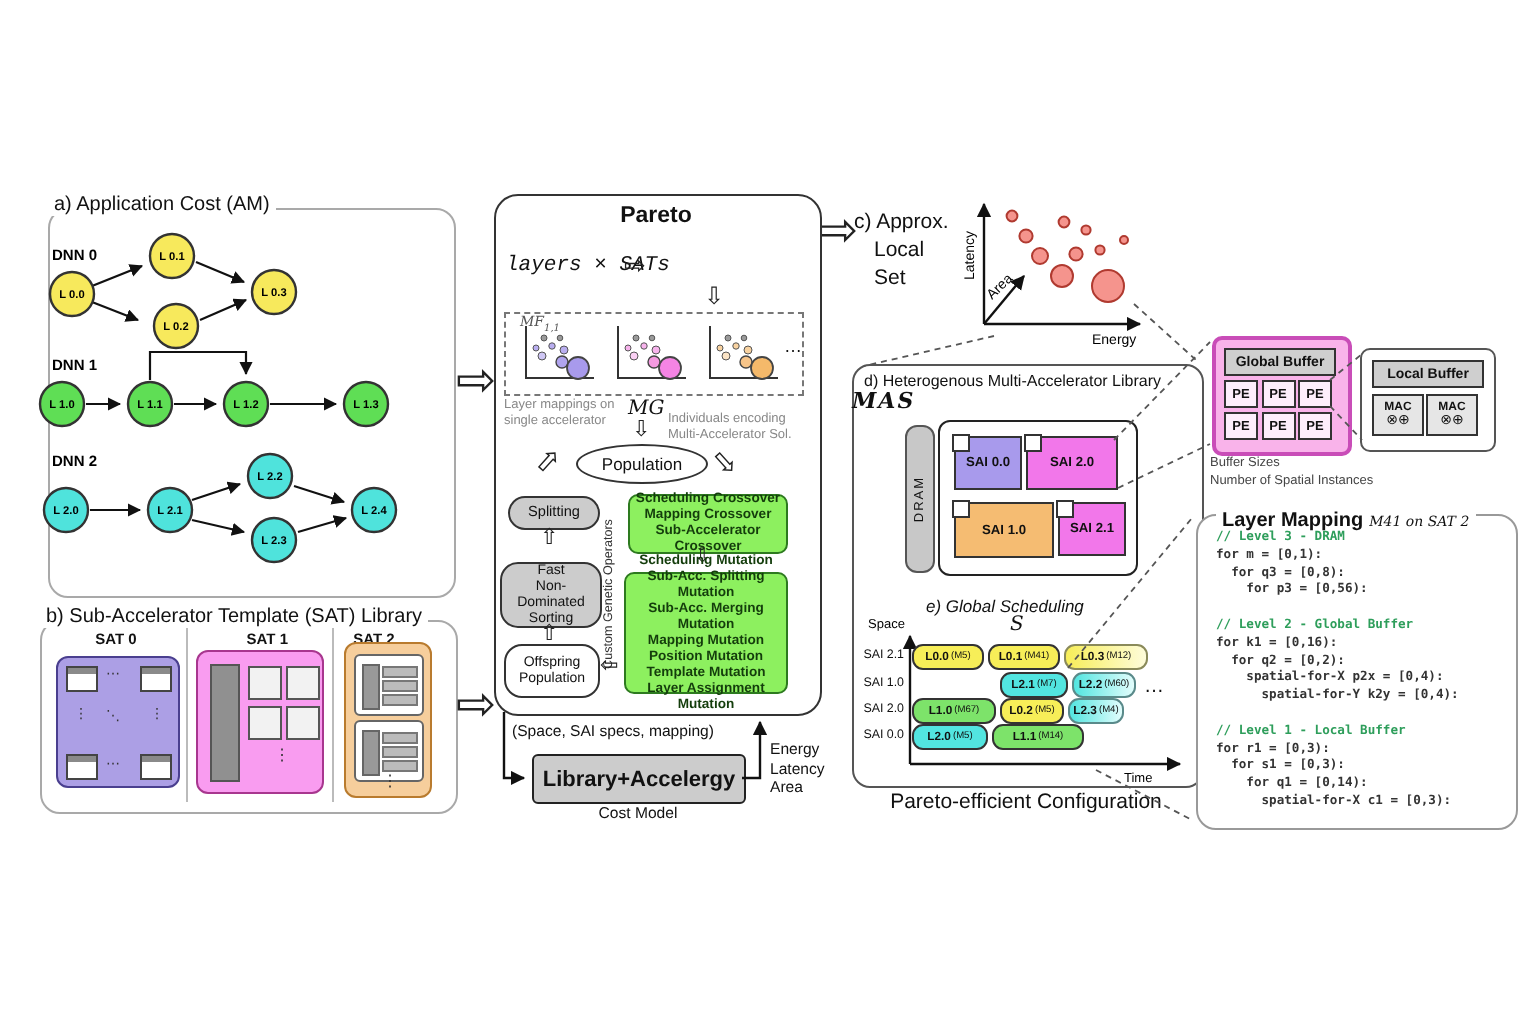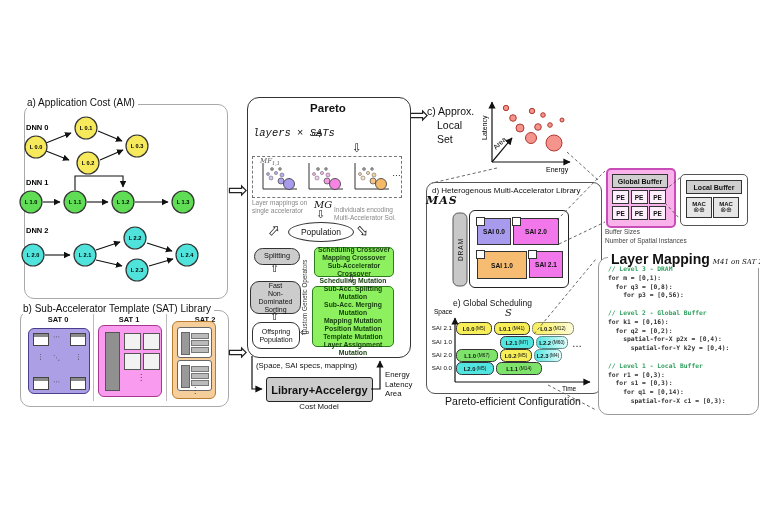--- a/index.html
+++ b/index.html
@@ -56,21 +56,21 @@
           justify-content:center;font-size:7px;font-weight:bold;}
   .pe{position:absolute;width:15px;height:12px;background:#fdeefb;border:1.2px solid #333;
       display:flex;align-items:center;justify-content:center;font-size:6.5px;font-weight:bold;}
   .mac{position:absolute;width:24px;height:19px;background:#e6e6e6;border:1.2px solid #333;
        display:flex;flex-direction:column;align-items:center;justify-content:center;line-height:1;}
   .mac .ml{font-size:6px;font-weight:bold;}
   .mac .ms{font-size:7px;font-family:"DejaVu Sans",sans-serif;}
   .bufcap{position:absolute;font-size:6.5px;color:#444;white-space:nowrap;}
   .codebox{position:absolute;border:1.3px solid #999;border-radius:10px;background:#fff;}
   .codehdr{position:absolute;background:#fff;padding:0 3px;white-space:nowrap;}
-  .codehdr .t{font-size:14px;font-weight:bold;text-align:center;}
+  .codehdr .t{font-size:10px;font-weight:bold;text-align:center;}
   .codehdr .s{font-size:7px;font-family:"DejaVu Serif",serif;font-style:italic;margin-left:3px;}
   .code-line{white-space:pre;font-family:"DejaVu Sans Mono",monospace;font-size:6.3px;
              line-height:8.8px;color:#333;font-weight:bold;}
   .code-line.comment{color:#2e9e5b;}
   .divider{position:absolute;width:1px;background:#bbb;}
   svg{position:absolute;overflow:visible;}
   svg text{font-family:"Liberation Sans",sans-serif;}
 </style>
 </head>
 <body>
@@ -142,22 +142,22 @@
       <text x="117" y="136" font-size="5.6" font-weight="bold" text-anchor="middle">L 2.2</text>
       <text x="119" y="168" font-size="5.6" font-weight="bold" text-anchor="middle">L 2.3</text>
       <text x="169" y="153" font-size="5.6" font-weight="bold" text-anchor="middle">L 2.4</text>
     </g>
   </svg>
 
   <div class="panelborder" style="left:20px;top:310px;width:207px;height:95px;"></div>
   <span class="chip" style="left:20px;top:303px;">b) Sub-Accelerator Template (SAT) Library</span>
 
   <div class="sathdr" style="left:30px;top:315px;width:56px;">SAT 0</div>
-  <div class="sathdr" style="left:99px;top:315px;width:60px;">SAT 1</div>
-  <div class="sathdr" style="left:184px;top:315px;width:42px;">SAT 2</div>
+  <div class="sathdr" style="left:84px;top:315px;width:60px;text-align:right;">SAT 1</div>
+  <div class="sathdr" style="left:166px;top:315px;width:42px;">SAT 2</div>
   <div class="divider" style="left:93px;top:314px;height:87px;"></div>
   <div class="divider" style="left:166px;top:314px;height:87px;"></div>
 
   <div class="satcard" style="left:28px;top:328px;width:60px;height:64px;background:#AC9FE5;border:1.5px solid #4a3f8f;">
     <div class="chiplet" style="left:4px;top:4px;">
         <div class="strip"></div>
       </div>
     <div class="chiplet" style="left:41px;top:4px;">
         <div class="strip"></div>
       </div>
@@ -351,21 +351,21 @@
     </div>
   <div class="sai" style="left:477px;top:251px;width:48px;height:26px;background:#F5BC72;">
       <span class="sq"></span>
       <span>SAI 1.0</span>
     </div>
   <div class="sai" style="left:529px;top:251px;width:32px;height:25px;background:#F277EA;">
       <span class="sq"></span>
       <span>SAI 2.1</span>
     </div>
 
-  <div class="abs" style="left:453px;top:298px;font-size:8.5px;">e) Global Scheduling</div>
+  <div class="abs" style="left:463px;top:298px;font-size:8.5px;font-style:italic;">e) Global Scheduling</div>
   <div class="abs mathit" style="left:505px;top:307px;font-size:10px;">S</div>
 
   <svg style="left:426px;top:302px;" width="174" height="92">
     <defs>
       <marker id="ahE" markerWidth="7" markerHeight="7" refX="5.5" refY="3" orient="auto">
         <path d="M0,0 L6,3 L0,6 z" fill="#111"></path>
       </marker>
     </defs>
     <line x1="29" y1="80" x2="29" y2="16" stroke="#111" stroke-width="1.2" marker-end="url(#ahE)"></line>
     <line x1="29" y1="80" x2="164" y2="80" stroke="#111" stroke-width="1.2" marker-end="url(#ahE)"></line>

